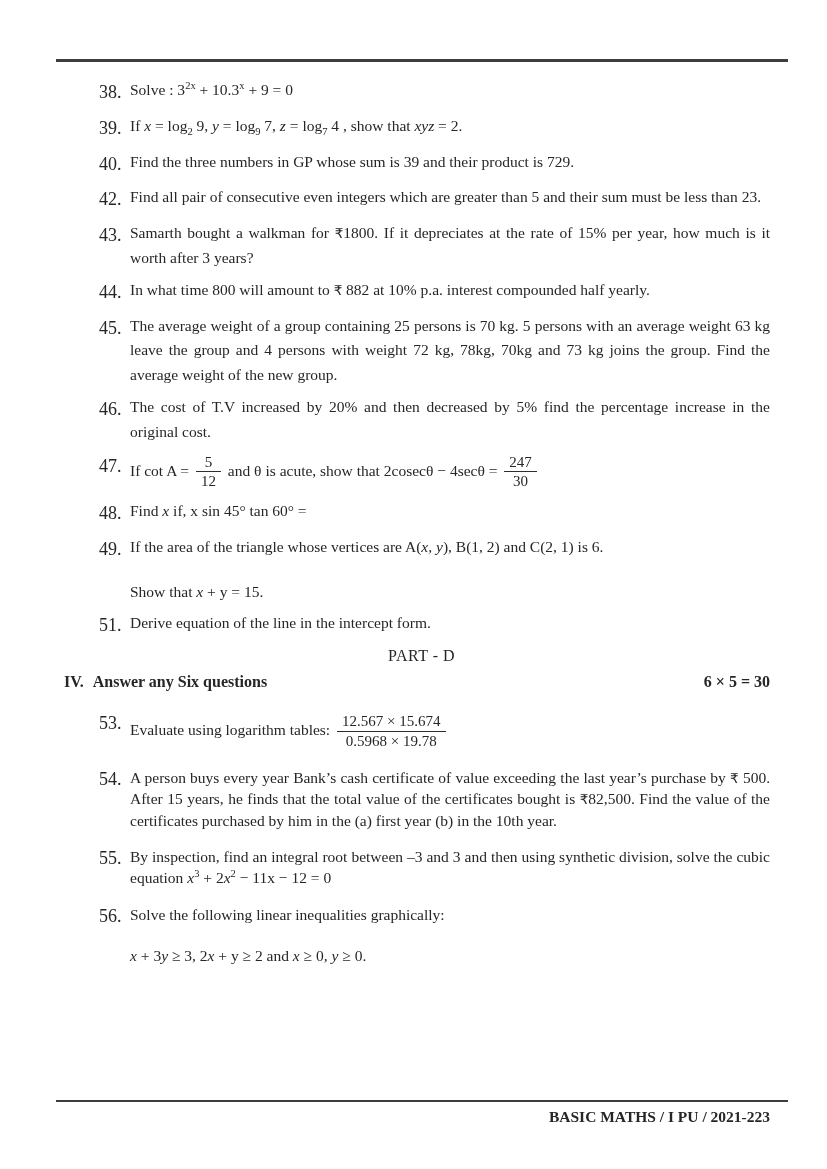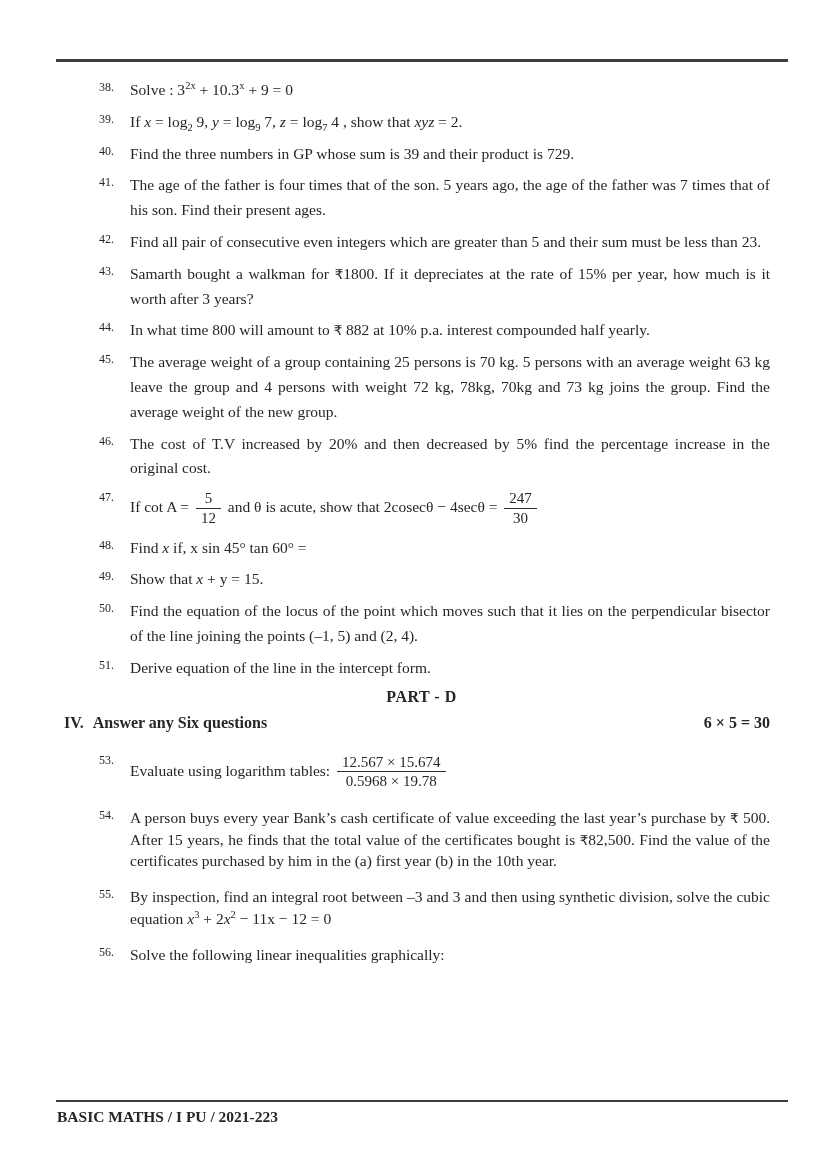--- a/index.html
+++ b/index.html
@@ -10,49 +10,49 @@
     font-family:"Liberation Serif","DejaVu Serif",serif;
     color:#262626;
     overflow:hidden;
   }
   .top-rule{position:absolute;top:59px;left:56px;width:732px;height:3px;background:#3d3d3d;}
   .content{position:absolute;top:78px;left:0;right:0;}
   .qlist{margin:0 57px 0 99px;}
   .q-row{display:flex;align-items:flex-start;}
   .qlist-c .q-row{margin-bottom:7px;}
   .qlist-d .q-row{margin-bottom:15px;}
-  .q-no{flex:0 0 31px;font-size:12px;line-height:1.6;}
+  .q-no{flex:0 0 31px;font-size:18px;line-height:1.6;}
   .qlist-d .q-no{line-height:1.38;}
   .q-body{flex:1;font-size:15.5px;text-align:justify;}
   .qlist-c .q-para{line-height:1.6;}
   .qlist-d .q-para{line-height:1.38;}
-  .q-para + .q-para{margin-top:2px;}
+  .q-para + .q-para{margin-top:20px;}
   sup,sub{font-size:10.5px;line-height:0;}
   .var{font-style:italic;}
   .rupee{font-family:"DejaVu Sans","Liberation Sans",sans-serif;font-size:13.5px;}
   .frac{
     display:inline-flex;flex-direction:column;
     vertical-align:middle;text-align:center;
     margin:1px 3px;line-height:1.25;font-size:15px;
   }
   .frac .num{padding:0 5px;}
   .frac .den{padding:0 5px;border-top:1.5px solid #2e2e2e;}
   .partd-title{
     margin:6px 40px 8px 56px;text-align:center;
-    font-weight:bold;font-size:16px;letter-spacing:.5px;
+    font-weight:normal;font-size:16px;letter-spacing:.5px;
   }
   .section-row{
     display:flex;justify-content:space-between;align-items:center;
     margin:0 57px 20px 64px;font-weight:bold;font-size:16px;gap:32px;
   }
   .section-left .roman{margin-right:9px;}
   .footer-rule{position:absolute;top:1100px;left:56px;width:732px;height:2px;background:#3d3d3d;}
   .footer-row{
     position:absolute;top:1108px;left:57px;right:57px;
-    display:flex;justify-content:flex-start;
+    display:flex;justify-content:flex-end;
     font-weight:bold;font-size:15.5px;
   }
 </style>
 </head>
 <body>
 
 <div class="page">
   <div class="top-rule"></div>
 
   <div class="content">
@@ -67,26 +67,20 @@
         <div class="q-row">
           <div class="q-no">39.</div>
           <div class="q-body">
             <div class="q-para">If <span class="var">x</span> = log<sub>2</sub> 9, <span class="var">y</span> = log<sub>9</sub> 7, <span class="var">z</span> = log<sub>7</sub> 4 , show that <span class="var">xyz</span> = 2.</div>
           </div>
         </div>
         <div class="q-row">
           <div class="q-no">40.</div>
           <div class="q-body">
             <div class="q-para">Find the three numbers in GP whose sum is 39 and their product is 729.</div>
-          </div>
-        </div>
-        <div class="q-row">
-          <div class="q-no">41.</div>
-          <div class="q-body">
-            <div class="q-para">The age of the father is four times that of the son. 5 years ago, the age of the father was 7 times that of his son. Find their present ages.</div>
           </div>
         </div>
         <div class="q-row">
           <div class="q-no">42.</div>
           <div class="q-body">
             <div class="q-para">Find all pair of consecutive even integers which are greater than 5 and their sum must be less than 23.</div>
           </div>
         </div>
         <div class="q-row">
           <div class="q-no">43.</div>
@@ -126,27 +120,22 @@
         </div>
         <div class="q-row">
           <div class="q-no">48.</div>
           <div class="q-body">
             <div class="q-para">Find <span class="var">x</span> if, x sin 45° tan 60° = </div>
           </div>
         </div>
         <div class="q-row">
           <div class="q-no">49.</div>
           <div class="q-body">
+            <div class="q-para">If the area of the triangle whose vertices are A(<span class="var">x, y</span>), B(1, 2) and C(2, 1) is 6.</div>
             <div class="q-para">Show that <span class="var">x</span> + y = 15.</div>
-          </div>
-        </div>
-        <div class="q-row">
-          <div class="q-no">50.</div>
-          <div class="q-body">
-            <div class="q-para">Find the equation of the locus of the point which moves such that it lies on the perpendicular bisector of the line joining the points (–1, 5) and (2, 4).</div>
           </div>
         </div>
         <div class="q-row">
           <div class="q-no">51.</div>
           <div class="q-body">
             <div class="q-para">Derive equation of the line in the intercept form.</div>
           </div>
         </div>
       </div>
 
@@ -178,20 +167,21 @@
         <div class="q-row">
           <div class="q-no">55.</div>
           <div class="q-body">
             <div class="q-para">By inspection, find an integral root between –3 and 3 and then using synthetic division, solve the cubic equation <span class="var">x</span><sup>3</sup> + 2<span class="var">x</span><sup>2</sup> − 11x − 12 = 0</div>
           </div>
         </div>
         <div class="q-row">
           <div class="q-no">56.</div>
           <div class="q-body">
             <div class="q-para">Solve the following linear inequalities graphically:</div>
+            <div class="q-para"><span class="var">x</span> + 3<span class="var">y</span> ≥ 3,  2<span class="var">x</span> + y ≥ 2 and <span class="var">x</span> ≥ 0, <span class="var">y</span> ≥ 0.</div>
           </div>
         </div>
       </div>
 
   </div>
 
   <div class="footer-rule"></div>
   <div class="footer-row">
     <span>BASIC MATHS / I PU / 2021-22</span>
     <span>3</span>

